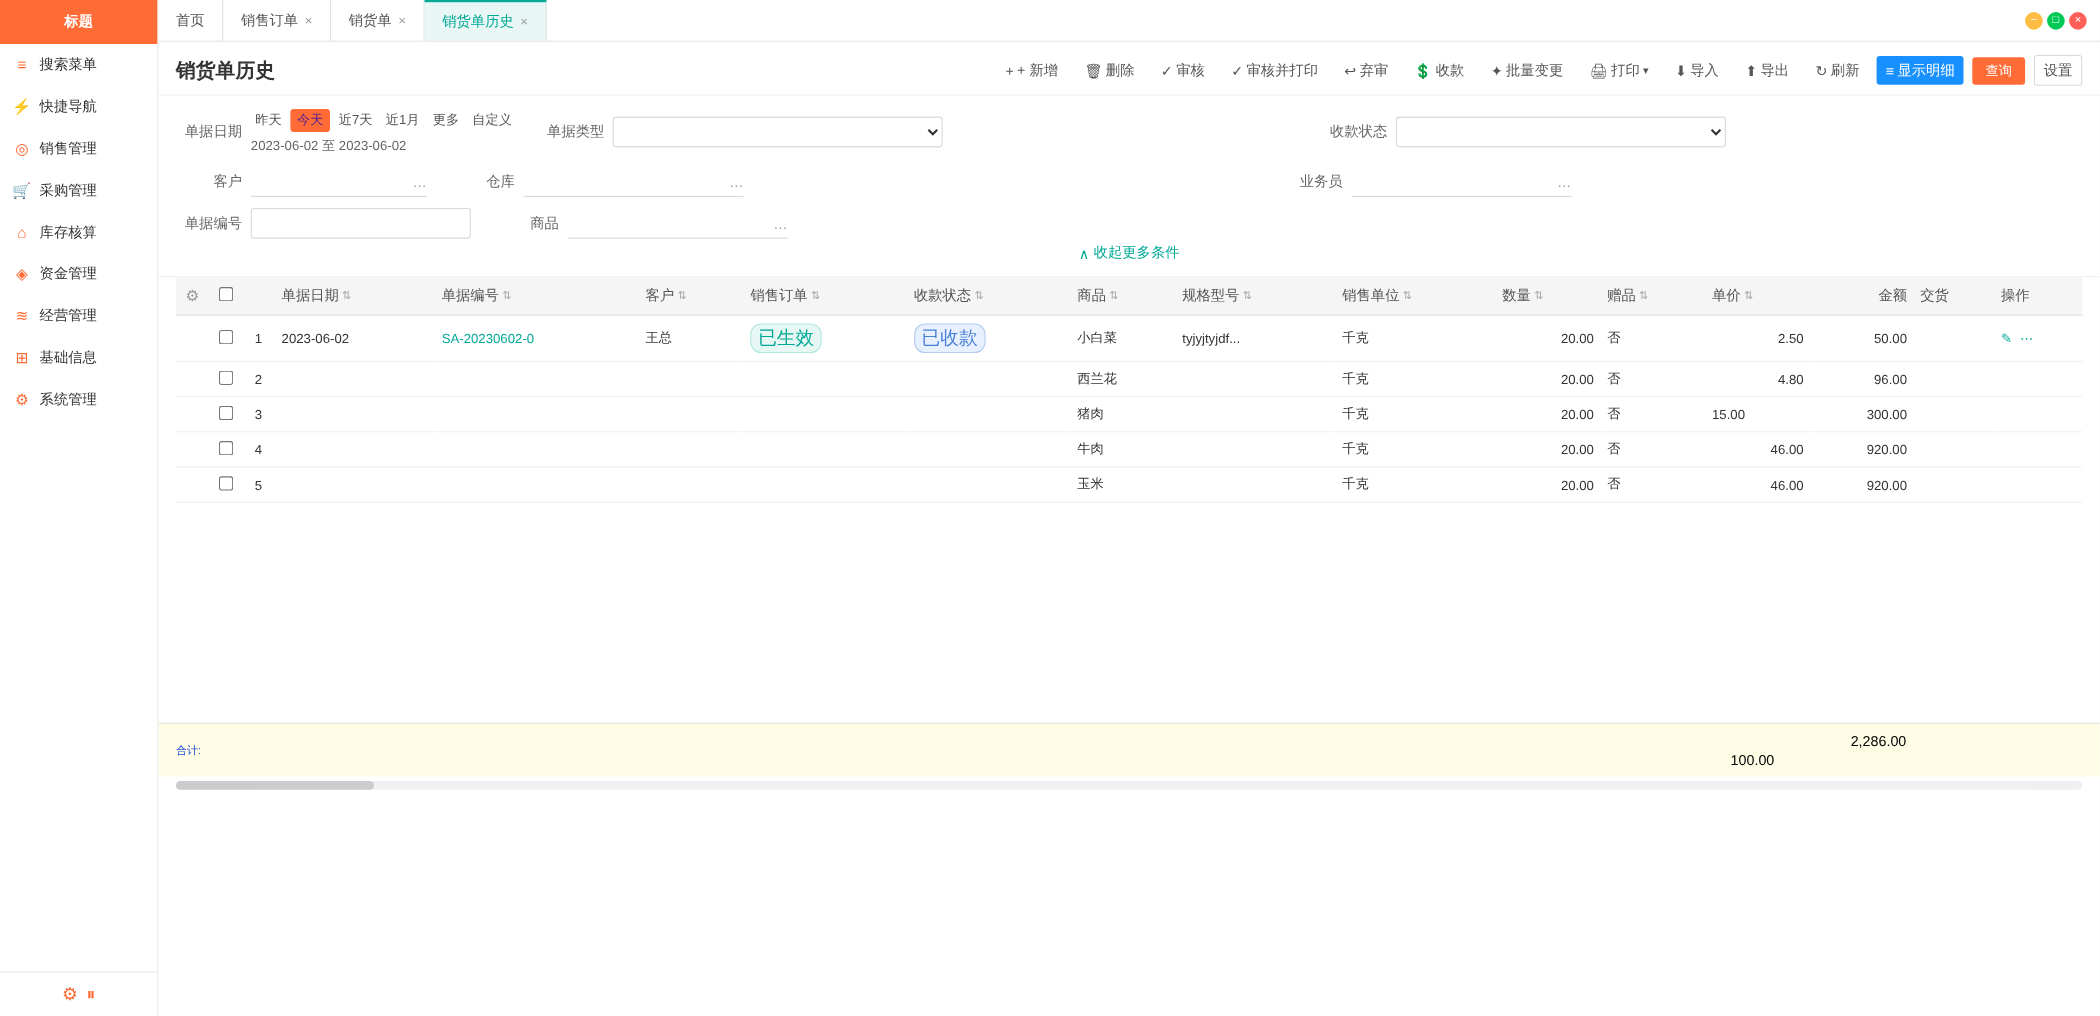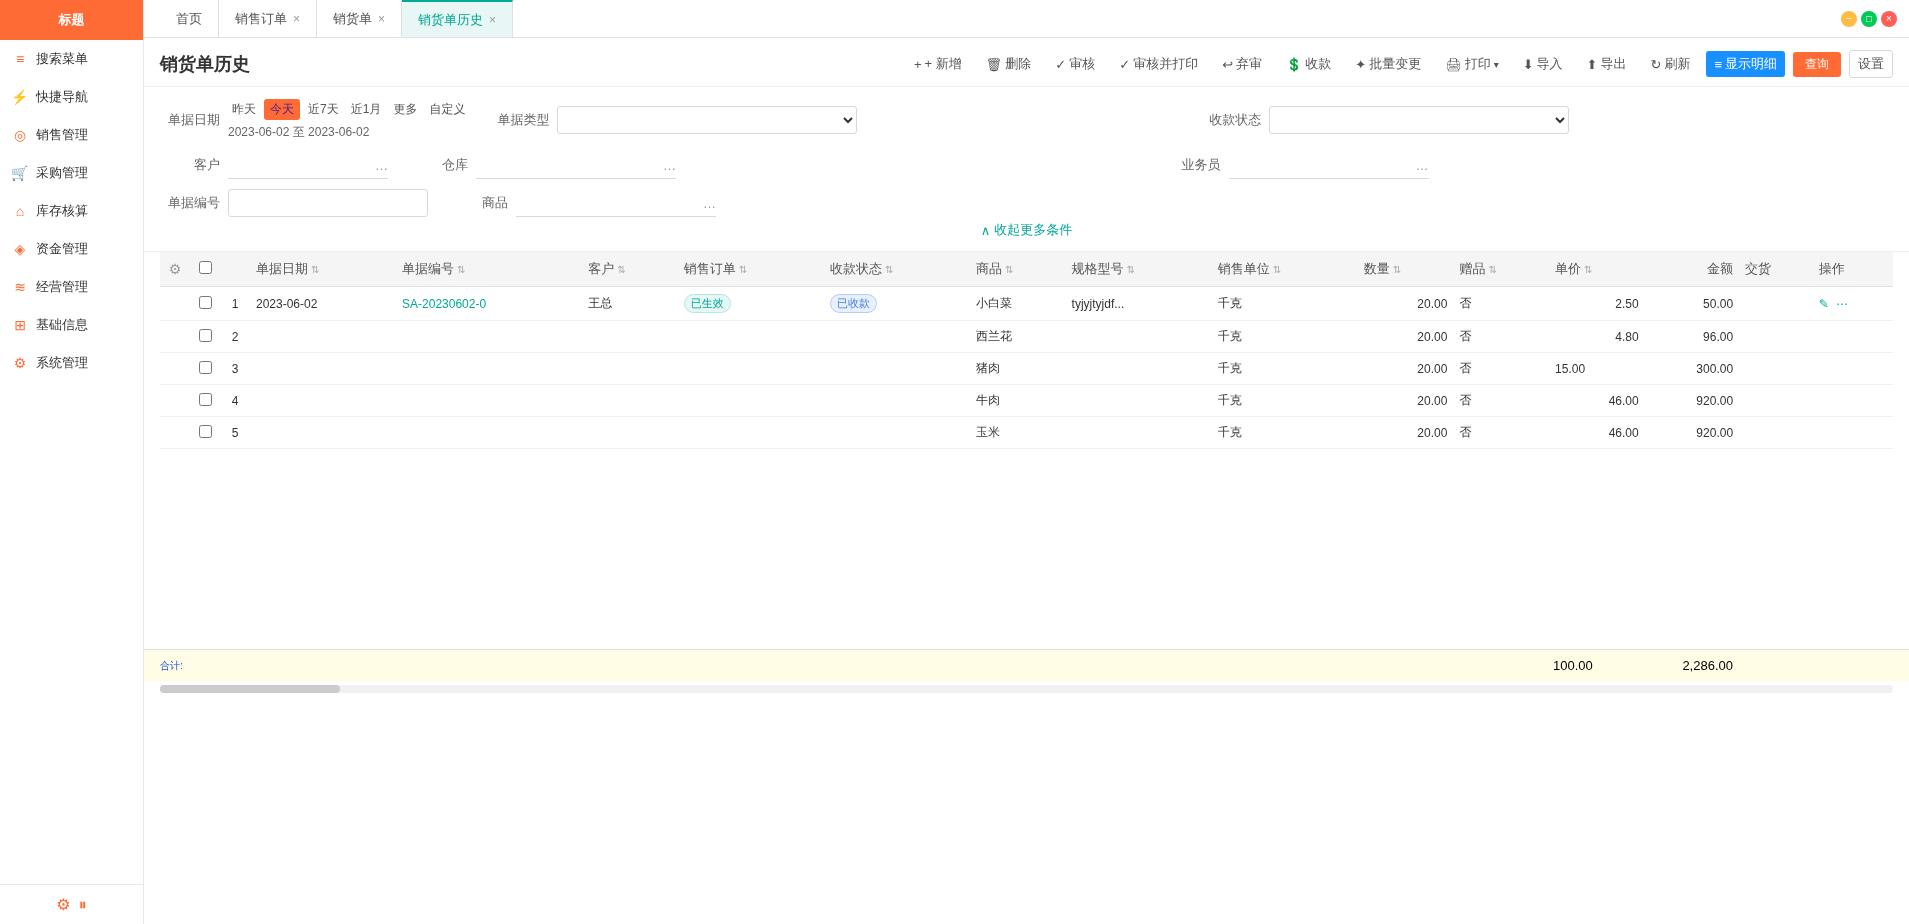--- a/index.html
+++ b/index.html
@@ -10,21 +10,21 @@
     .sidebar-header { background: #ff6b35; height: 40px; display: flex; align-items: center; justify-content: center; color: #fff; font-size: 14px; font-weight: bold; }
     .sidebar-item { display: flex; align-items: center; padding: 10px 12px; cursor: pointer; color: #333; gap: 8px; }
     .sidebar-item .icon { width: 16px; height: 16px; display: flex; align-items: center; justify-content: center; color: #ff6b35; font-size: 14px; }
     .sidebar-item .label { font-size: 13px; }
     .sidebar-footer { margin-top: auto; padding: 10px; border-top: 1px solid #e8e8e8; display: flex; gap: 8px; align-items: center; justify-content: center; }
 
     
     .main { flex: 1; display: flex; flex-direction: column; overflow: hidden; }
 
     
-    .tab-bar { background: #fff; border-bottom: 1px solid #e0e0e0; display: flex; align-items: center; height: 38px; padding-left: 16px; }
+    .tab-bar { background: #fff; border-bottom: 1px solid #e0e0e0; display: flex; align-items: center; height: 38px; padding-left: 0; }
     .tab { display: flex; align-items: center; padding: 0 16px; height: 100%; cursor: pointer; color: #555; border-right: 1px solid #e0e0e0; font-size: 13px; gap: 6px; }
     .tab.active { background: #e8f7f5; color: #00a896; border-top: 2px solid #00a896; }
     .tab-close { font-size: 12px; color: #999; cursor: pointer; }
     .tab-bar-right { margin-left: auto; padding-right: 12px; display: flex; align-items: center; gap: 4px; }
     .win-btn { width: 16px; height: 16px; border-radius: 50%; cursor: pointer; display: flex; align-items: center; justify-content: center; font-size: 10px; color: #fff; }
     .win-min { background: #ffbd44; }
     .win-max { background: #00ca56; }
     .win-close { background: #ff5f57; }
 
     
@@ -51,21 +51,21 @@
     .date-range { font-size: 12px; color: #666; margin-top: 2px; }
     .collapse-btn { display: flex; align-items: center; justify-content: center; color: #00a896; cursor: pointer; font-size: 12px; gap: 4px; margin-top: 4px; }
 
     
     .table-container { padding: 0 16px; flex: 1; }
     table { width: 100%; border-collapse: collapse; }
     thead th { background: #f5f5f5; color: #555; font-weight: 500; padding: 8px 6px; text-align: left; border-bottom: 1px solid #e0e0e0; white-space: nowrap; font-size: 12px; }
     tbody td { padding: 7px 6px; border-bottom: 1px solid #f0f0f0; color: #333; font-size: 12px; }
     .col-sort { display: flex; align-items: center; gap: 3px; cursor: pointer; }
     .sort-icon { color: #aaa; font-size: 10px; }
-    .badge { display: inline-block; padding: 1px 6px; border-radius: 10px; font-size: 11px; }
+    .badge { display: inline-block; padding: 1px 6px; border-radius: 10px; font-size: 17px; }
     .badge-green { background: #e6f7f4; color: #00a896; border: 1px solid #b3e8e0; }
     .badge-blue { background: #e6f0ff; color: #4a7fd4; border: 1px solid #b3cdf0; }
     .settings-col { width: 30px; text-align: center; }
     .checkbox-col { width: 30px; text-align: center; }
     .action-link { color: #00a896; cursor: pointer; font-size: 12px; }
     .gear-icon { color: #999; cursor: pointer; font-size: 14px; }
 
     
     .table-footer { background: #fffde6; border-top: 1px solid #e0e0e0; padding: 8px 16px; display: flex; align-items: center; }
     .footer-label { color: #1d4ed8; font-size: 10px; min-width: 60px; }
@@ -502,21 +502,21 @@
           </tr>
         </tbody>
       </table>
     </div>
 
     <div style="flex:1;min-height:200px;"></div>
 
     <div class="table-footer">
       <span class="footer-label">合计:</span>
       <div style="flex:1;display:flex;justify-content:flex-end;gap:40px;padding-right:160px;">
-        <span style="min-width:60px;">100.00</span>
+        <span style="text-align:right;min-width:60px;margin-top:17px;">100.00</span>
         <span style="text-align:right;min-width:80px;">2,286.00</span>
       </div>
     </div>
 
     <div class="scrollbar-container">
       <div class="scrollbar-track">
         <div class="scrollbar-thumb"></div>
       </div>
     </div>
 

